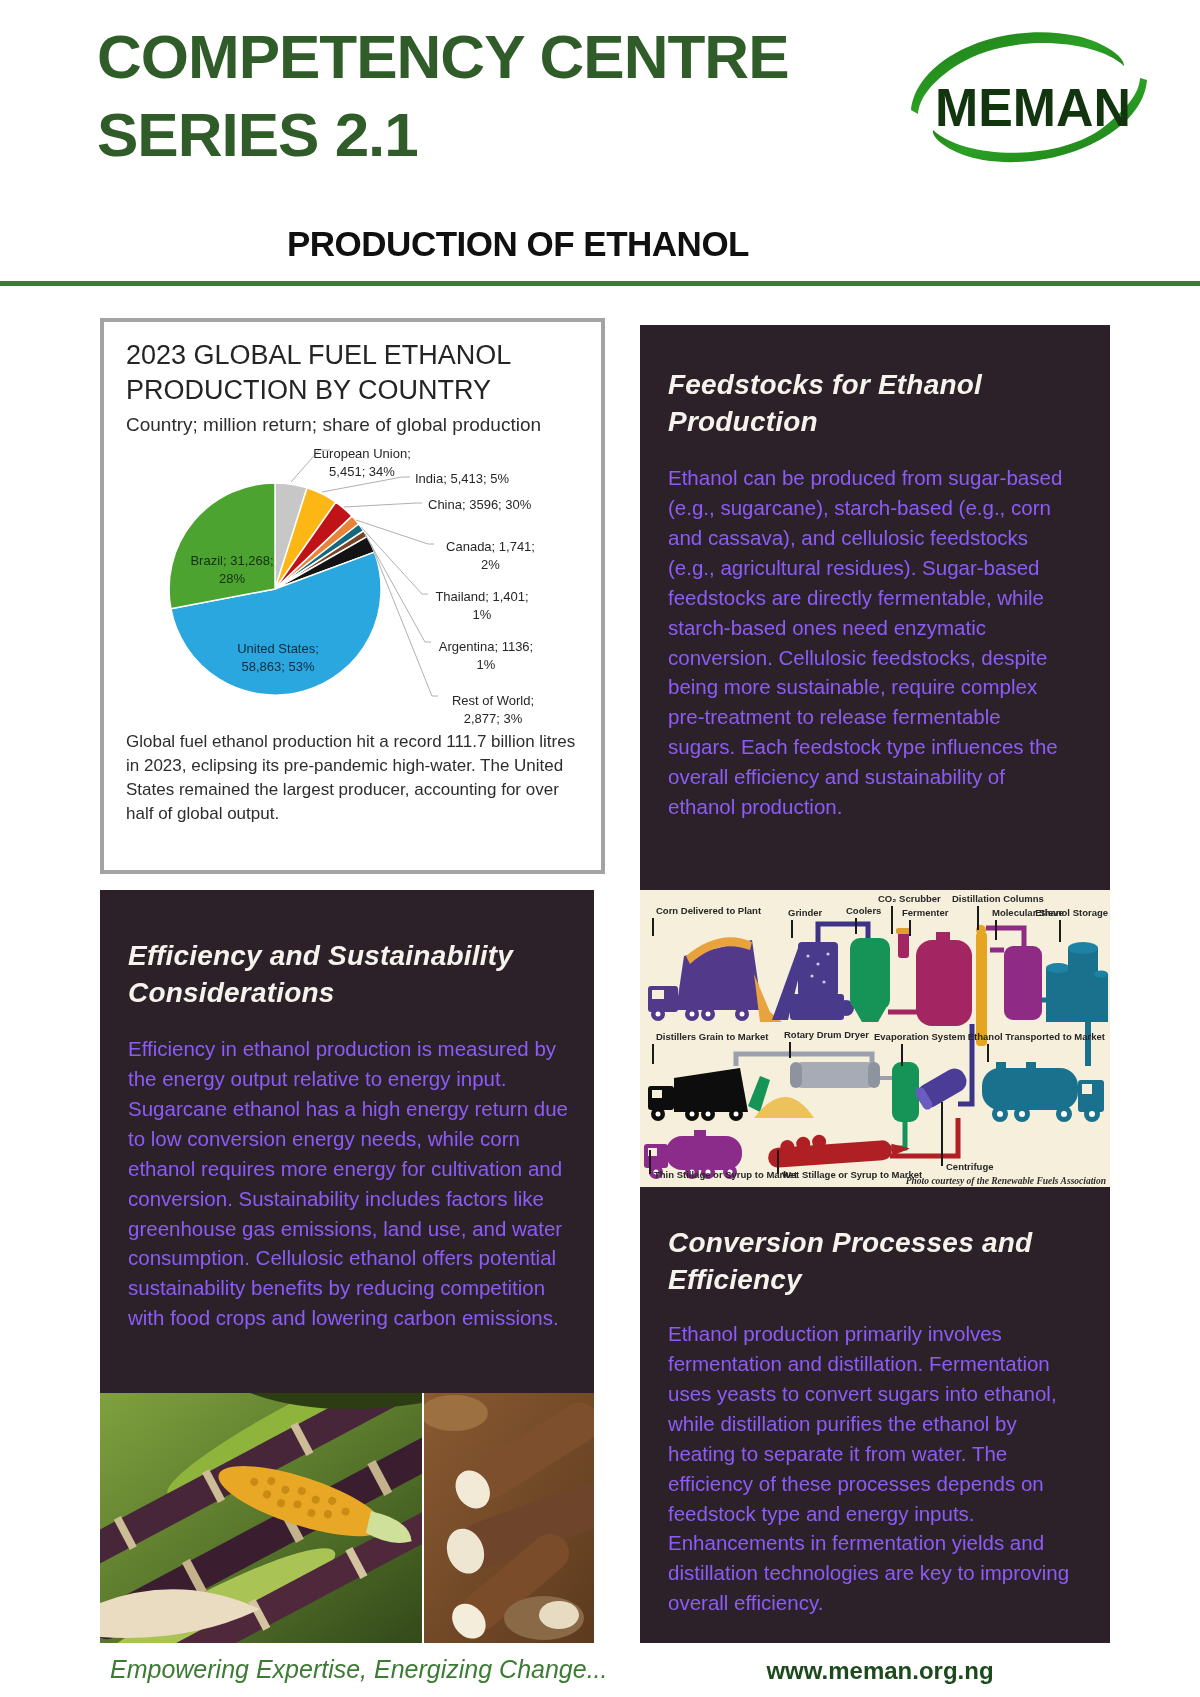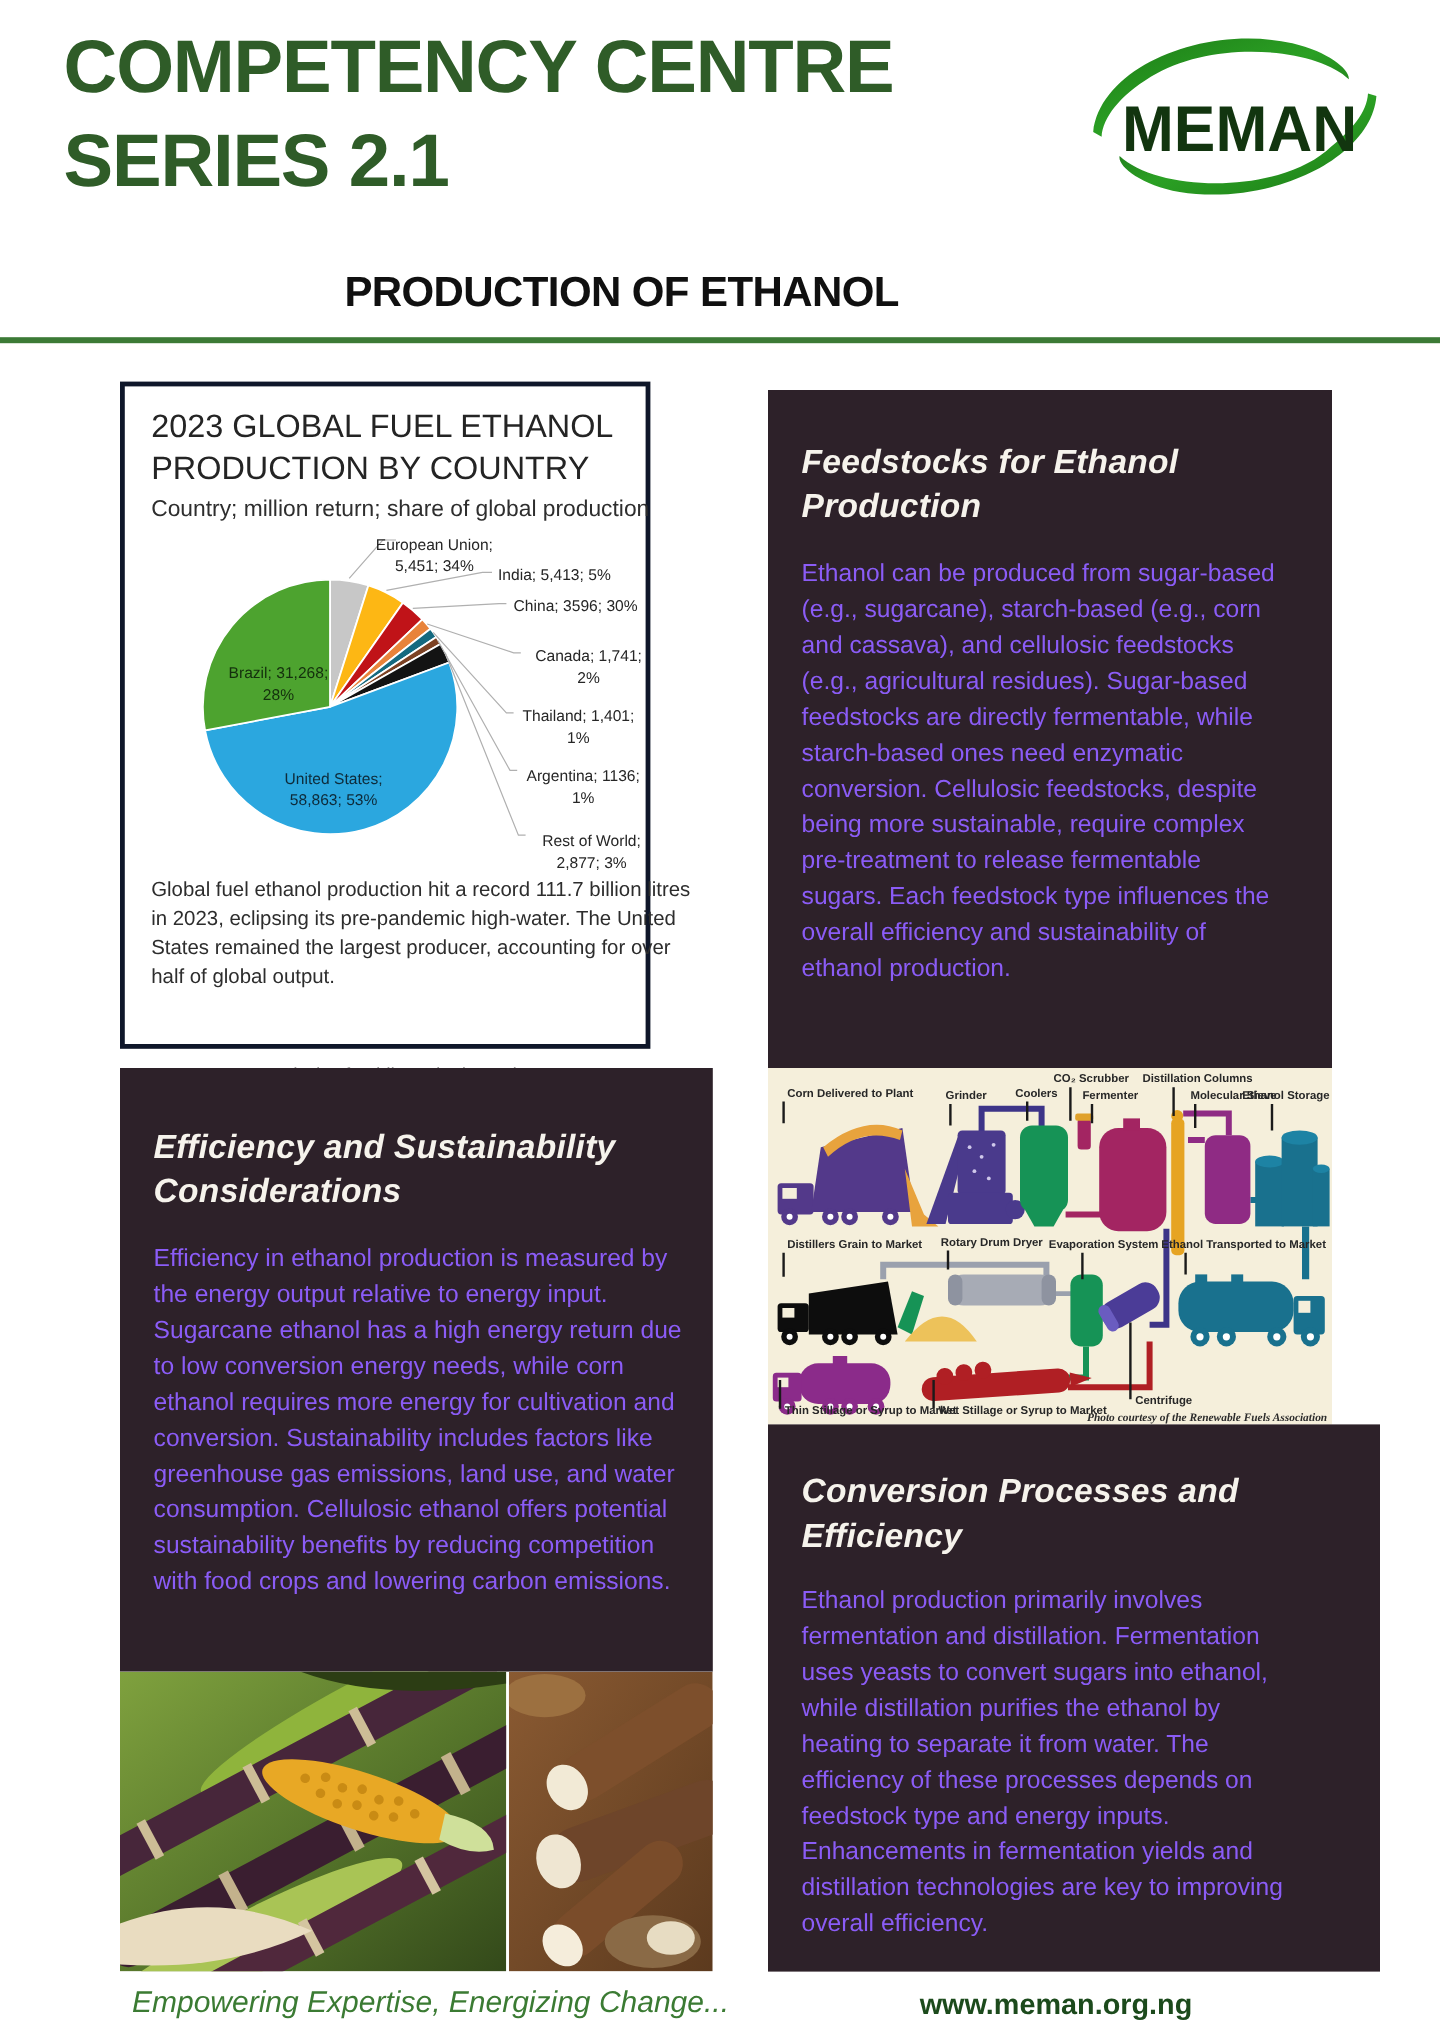--- a/index.html
+++ b/index.html
@@ -1,37 +1,37 @@
 <!DOCTYPE html>
 <html><head>
 <meta charset="utf-8">
 <style>
   html,body{margin:0;padding:0;background:#ffffff;font-family:"Liberation Sans",sans-serif;}
   .page{position:relative;width:1200px;height:1697px;background:#fff;overflow:hidden;}
   .abs{position:absolute;}
   
-  .hdr-line{font-weight:800;font-size:62px;letter-spacing:-1px;color:#2f5c28;line-height:1;}
+  .hdr-line{font-weight:800;font-size:62px;letter-spacing:-1px;color:#2f5c28;line-height:1;margin-left:44px;}
   .page-title{left:0;top:224px;width:1036px;text-align:center;font-size:35px;font-weight:800;color:#101010;letter-spacing:-0.5px;}
   .green-rule{left:0;top:281px;width:1200px;height:5px;background:#3c7a36;}
   
-  .chart-card{left:100px;top:318px;width:442px;height:556px;background:#fff;border:4px solid #0f172a;box-sizing:border-box;}
+  .chart-card{left:100px;top:318px;width:505px;height:556px;background:#fff;border:4px solid #a3a3a3;box-sizing:border-box;}
   .chart-title{left:22px;top:16px;width:444px;font-size:27px;line-height:1.3;color:#242424;font-weight:500;}
   .chart-subtitle{left:22px;top:92px;width:444px;font-size:19px;color:#2e2e2e;}
   .pie-wrap{left:0;top:108px;width:486px;height:336px;}
   .callout{font-size:13px;line-height:1.4;color:#262626;white-space:pre-line;}
   .c-center{text-align:center;}
   .caption{left:22px;top:408px;width:450px;font-size:17px;line-height:1.42;color:#2d2d2d;}
   .source{left:22px;top:522px;width:450px;font-size:15.5px;font-style:italic;color:#3a3a3a;margin-top:44px;}
   
   .dark-card{background:#2d2129;}
   .card-heading{font-style:italic;font-weight:800;font-size:28px;line-height:1.32;color:#f6f3ec;letter-spacing:0.2px;}
   .card-body{font-size:20.5px;line-height:1.46;color:#8b5cf6;}
   .eff-card{left:100px;top:890px;width:494px;height:503px;}
   .feed-card{left:640px;top:325px;width:470px;height:565px;}
-  .conv-card{left:640px;top:1187px;width:470px;height:456px;padding-left:40px;}
+  .conv-card{left:640px;top:1187px;width:470px;height:456px;}
   
   .diagram{left:640px;top:890px;width:470px;height:297px;background:#f5efdb;}
   .dlabel{font-size:9.5px;font-weight:700;fill:#272727;font-family:"Liberation Sans",sans-serif;}
   .dcredit{font-size:9.5px;font-style:italic;font-weight:700;fill:#2c2c2c;font-family:"Liberation Serif",serif;}
   
   .photo{top:1393px;height:250px;overflow:hidden;}
   
   .foot-tagline{left:110px;top:1655px;font-size:25px;font-style:italic;font-weight:500;color:#3b7b33;}
   .foot-site{left:640px;top:1657px;width:480px;text-align:center;font-size:24px;font-weight:800;color:#1c4a1c;}
 </style>

